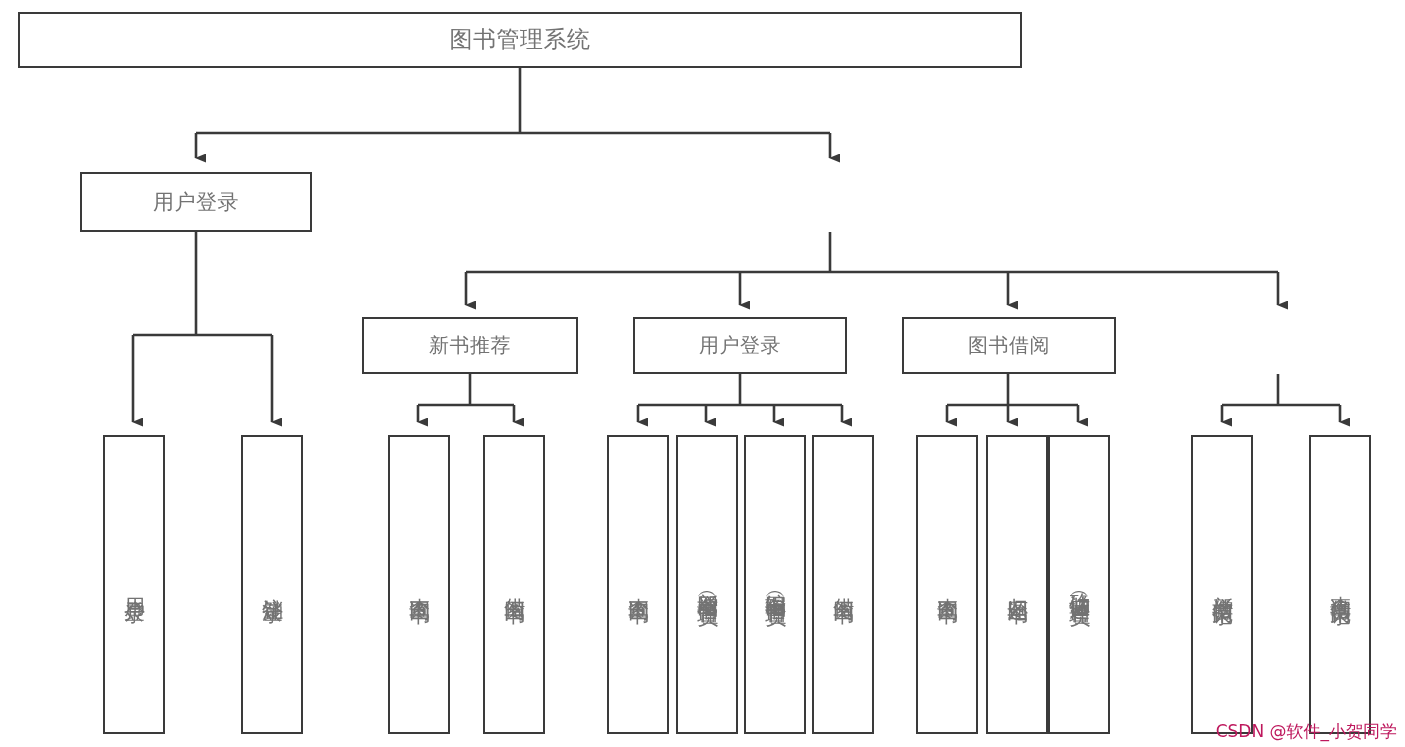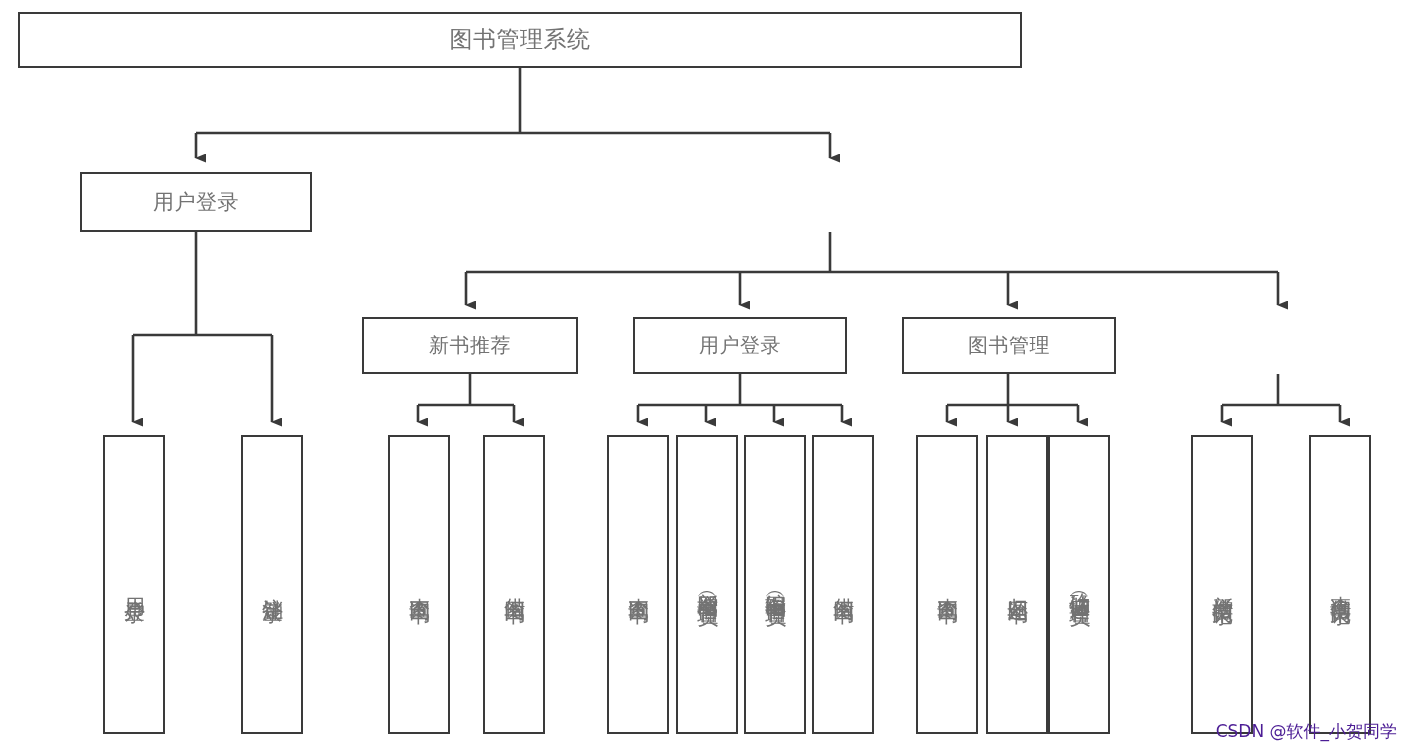--- a/index.html
+++ b/index.html
@@ -55,21 +55,21 @@
   }
   .n-leaf{
     align-items:center;
     justify-content:center;
     padding:4px 0;
   }
   .watermark{
     position:absolute;
     right:8px;bottom:4px;
     font-size:17px;
-    color:#4c1d95;
+    color:#be185d;
     white-space:nowrap;
     z-index:5;
     font-family:"DejaVu Sans","Liberation Sans",sans-serif;
   }
 </style>
 </head>
 <body>
 
 <div id="diagram">
 
@@ -134,21 +134,21 @@
 
   <div class="node n-l3" style="left:362px;top:317px;width:216px;height:57px;font-family:Liberation Serif, serif;">
     <span class="label">新书推荐</span>
   </div>
 
   <div class="node n-l3" style="left:633px;top:317px;width:214px;height:57px;">
     <span class="label">用户登录</span>
   </div>
 
   <div class="node n-l3" style="left:902px;top:317px;width:214px;height:57px;">
-    <span class="label">图书管理</span>
+    <span class="label">图书借阅</span>
   </div>
 
 
   <div class="node n-leaf" style="left:103px;top:435px;width:62px;height:299px;">
     <span class="label">用户登录</span>
   </div>
 
   <div class="node n-leaf" style="left:241px;top:435px;width:62px;height:299px;">
     <span class="label">注销登录</span>
   </div>

